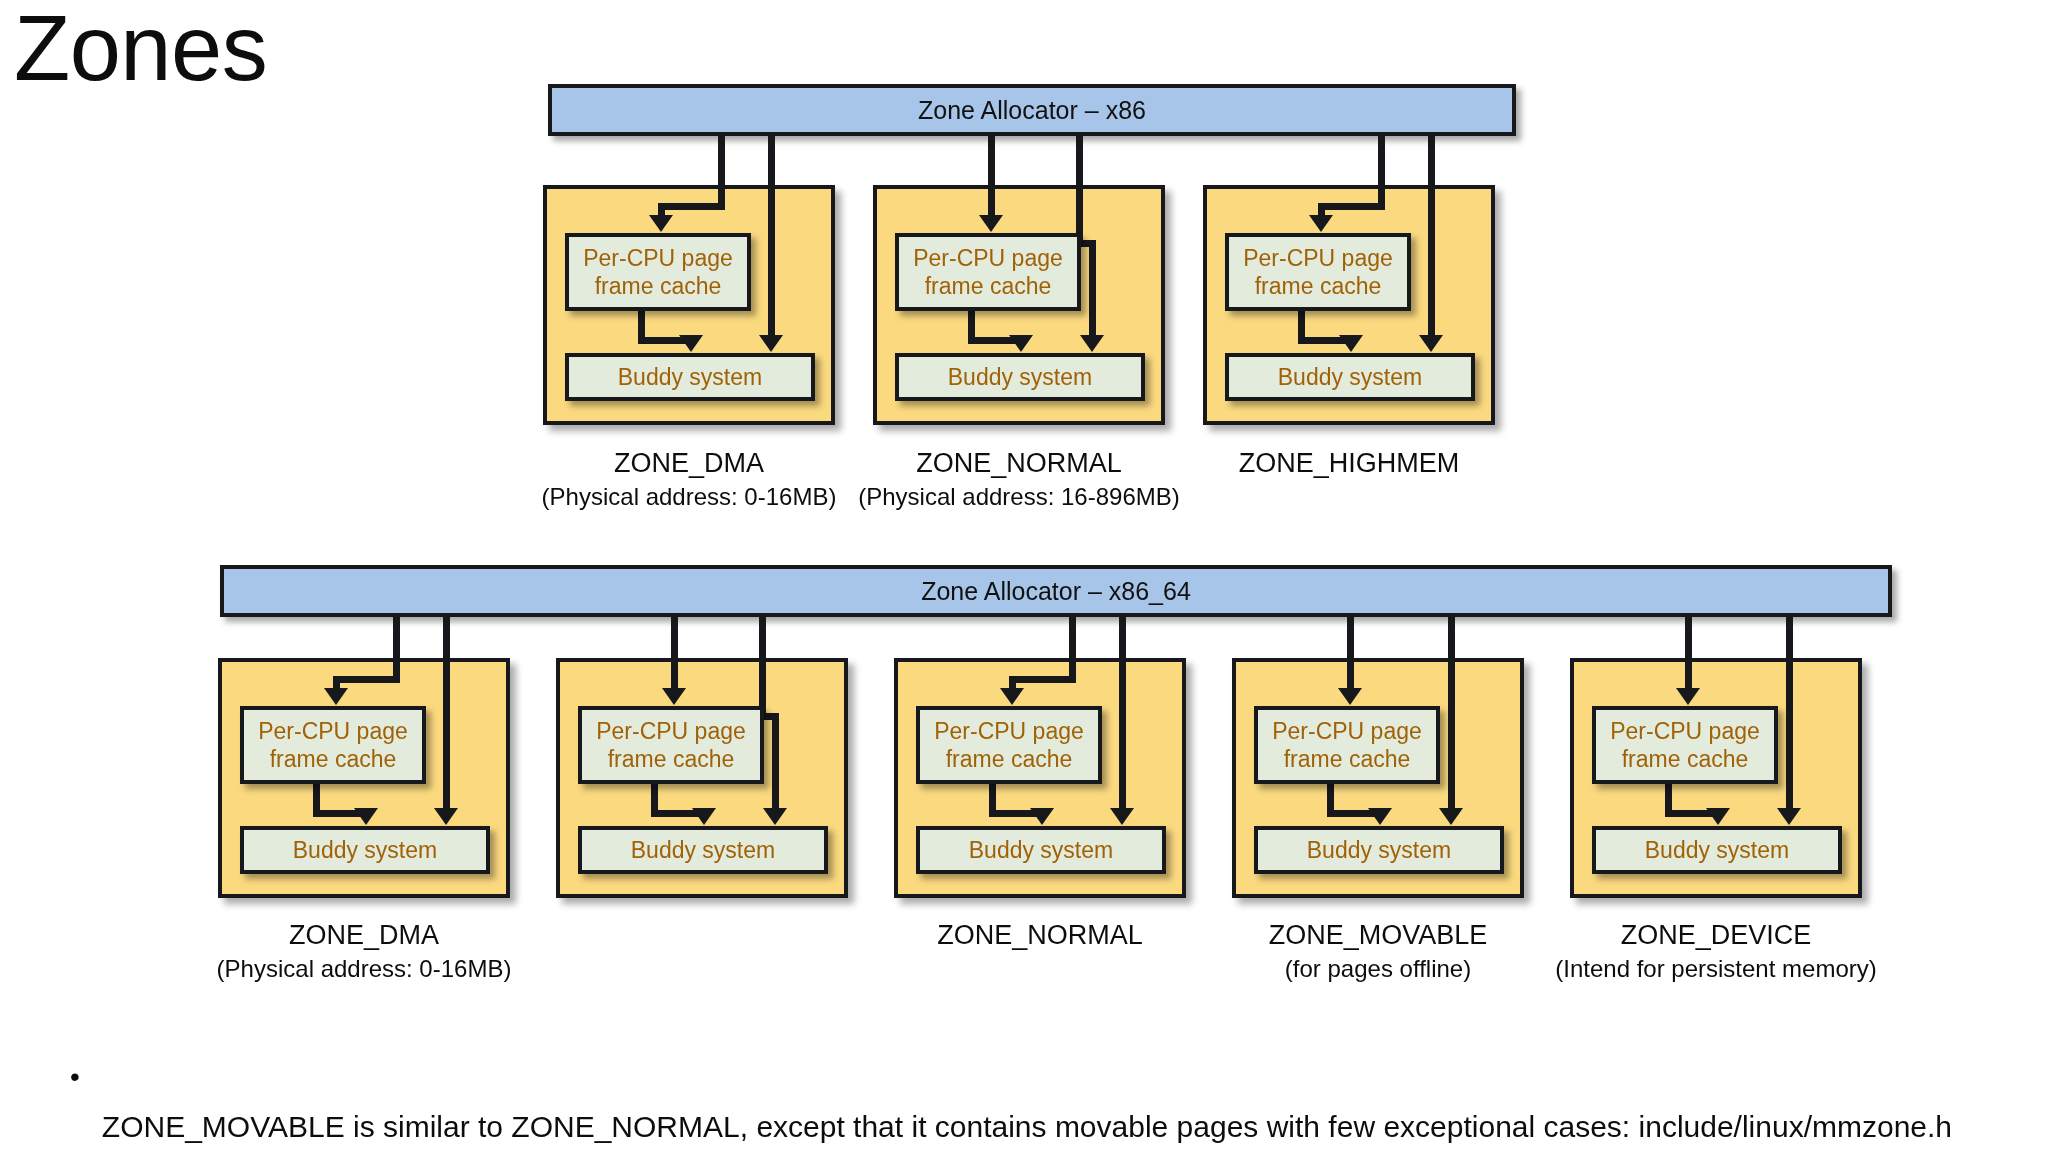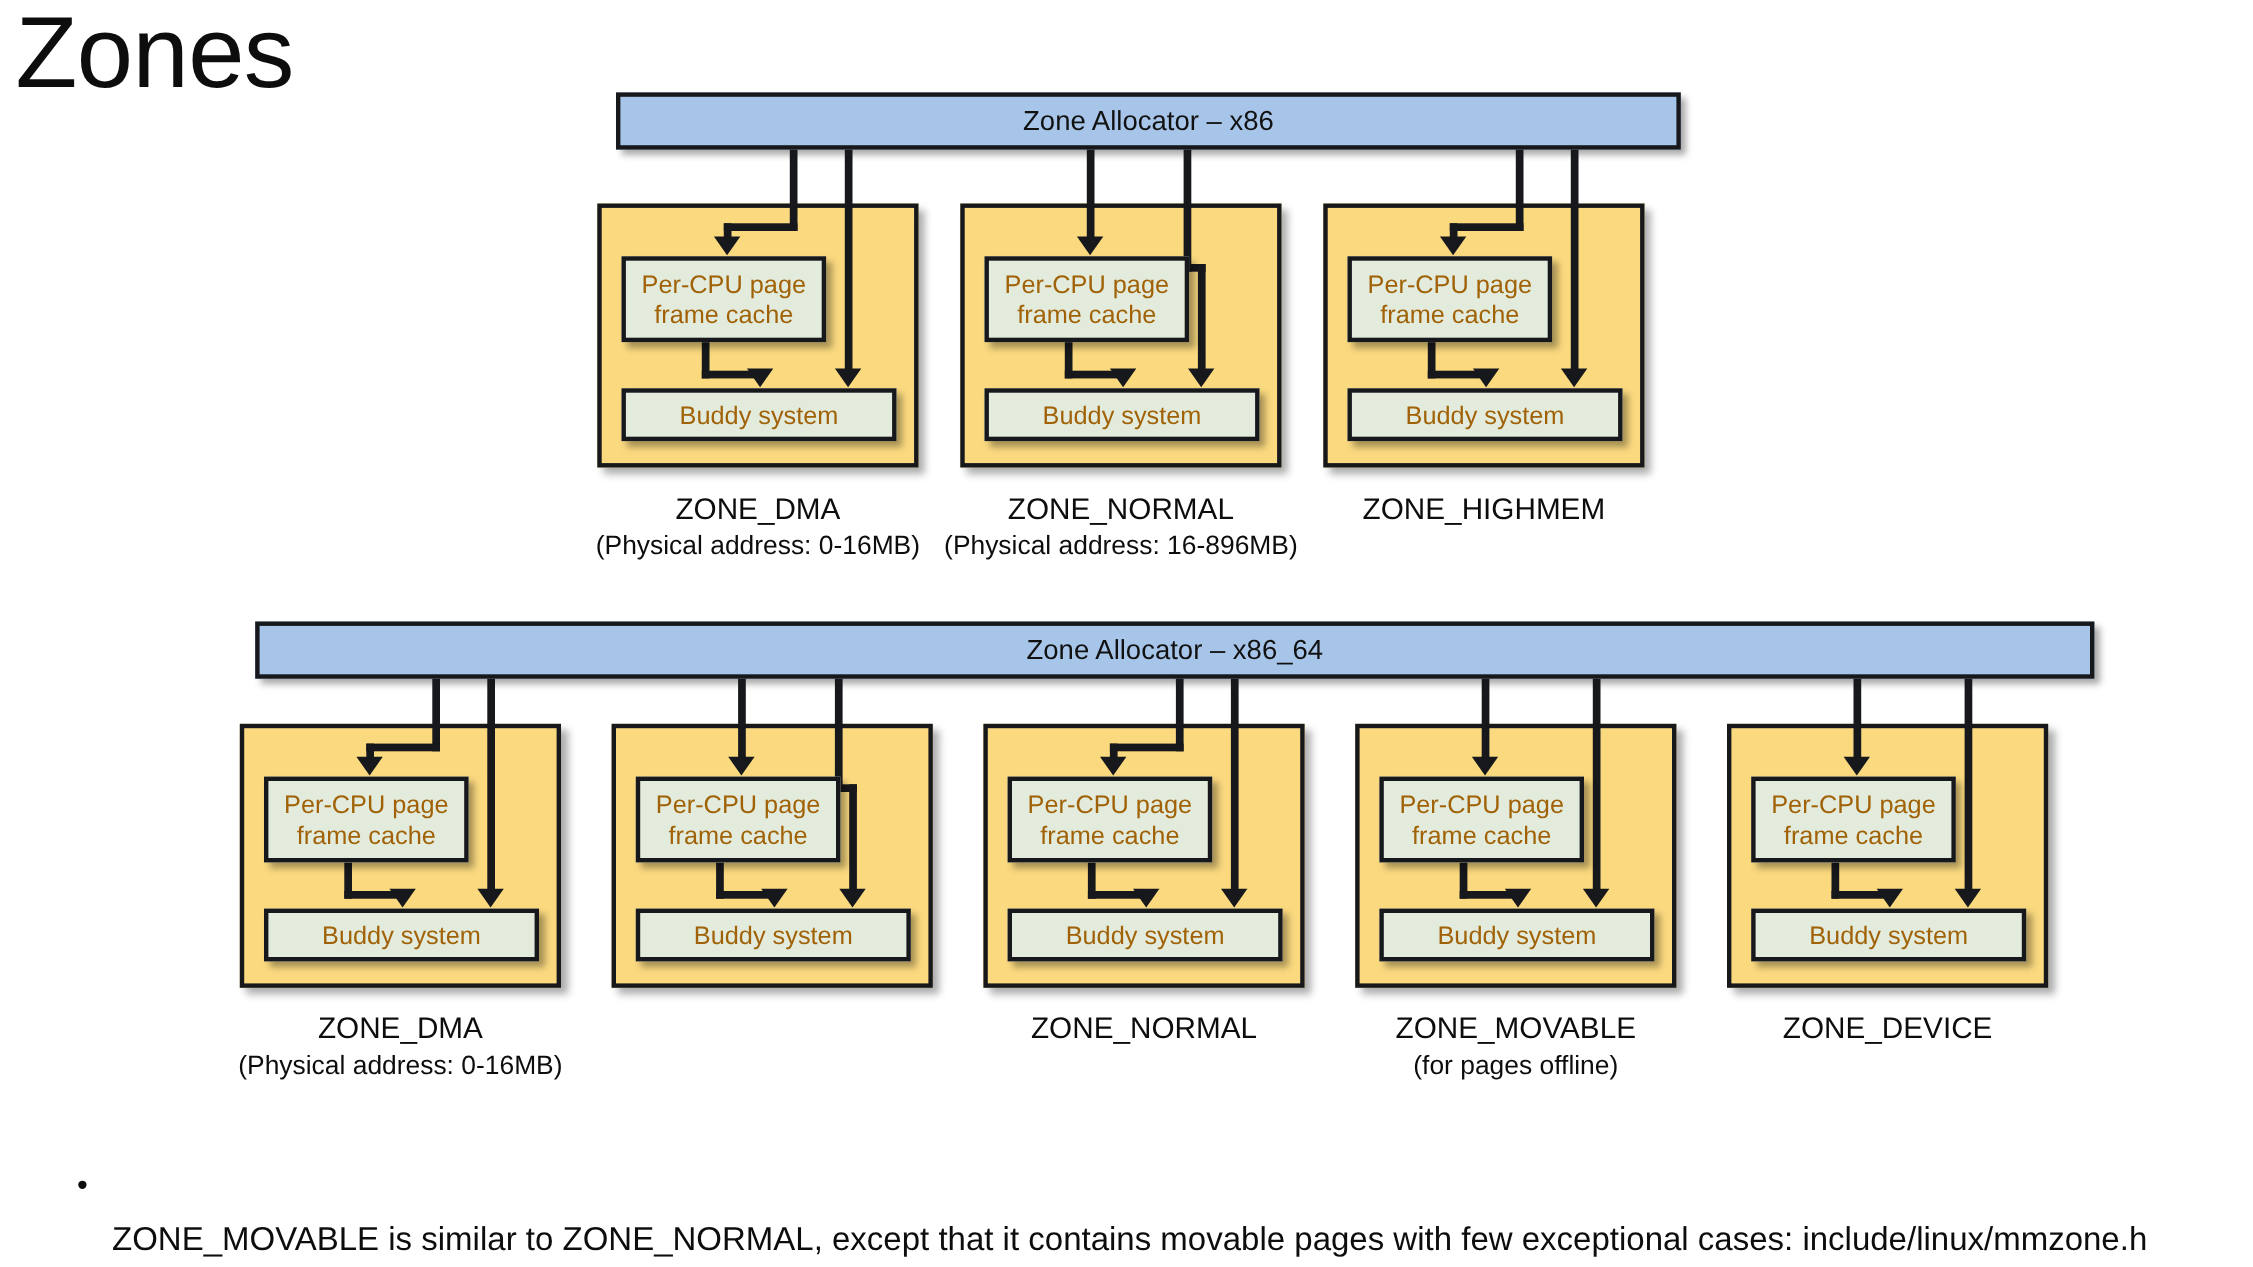--- a/index.html
+++ b/index.html
@@ -27,21 +27,20 @@
 
   
   .alloc-bar{
     position:absolute;
     background:#a6c5e9;
     border:4px solid #17181c;
     box-sizing:border-box;
     display:flex;align-items:center;justify-content:center;
     box-shadow:5px 5px 6px rgba(0,0,0,0.34);
     z-index:4;
-    margin-left:12px;
   }
   .alloc-bar span{
     font-size:25px;
     color:#111;
     white-space:nowrap;
   }
 
   .zone{
     position:absolute;
     background:#fad97f;
@@ -288,20 +287,21 @@
       <div class="seg v" style="left:1685px;top:617px;width:7px;height:74px;"></div>
       <div class="arrowhead" style="left:1676px;top:688px;"></div>
       <div class="seg v" style="left:1786px;top:617px;width:7px;height:194px;"></div>
       <div class="arrowhead" style="left:1777px;top:808px;"></div>
       <div class="seg v" style="left:1665px;top:784px;width:7px;height:33px;"></div>
       <div class="seg h" style="left:1665px;top:810px;width:57px;height:7px;"></div>
       <div class="seg v" style="left:1715px;top:810px;width:7px;height:1px;"></div>
       <div class="arrowhead" style="left:1706px;top:808px;"></div>
       <div class="zone-caption" style="left:1526px;top:920px;width:380px;">
         <span class="zname">ZONE_DEVICE</span>
+        <span class="zdesc">(Intend for persistent memory)</span>
       </div>
     </div>
 
   <div class="bullet-row">
     <span class="bullet-dot">•</span>
     <span class="bullet-text">ZONE_MOVABLE is similar to ZONE_NORMAL, except that it contains movable pages with few exceptional cases: include/linux/mmzone.h</span>
   </div>
 
 </div>
 

